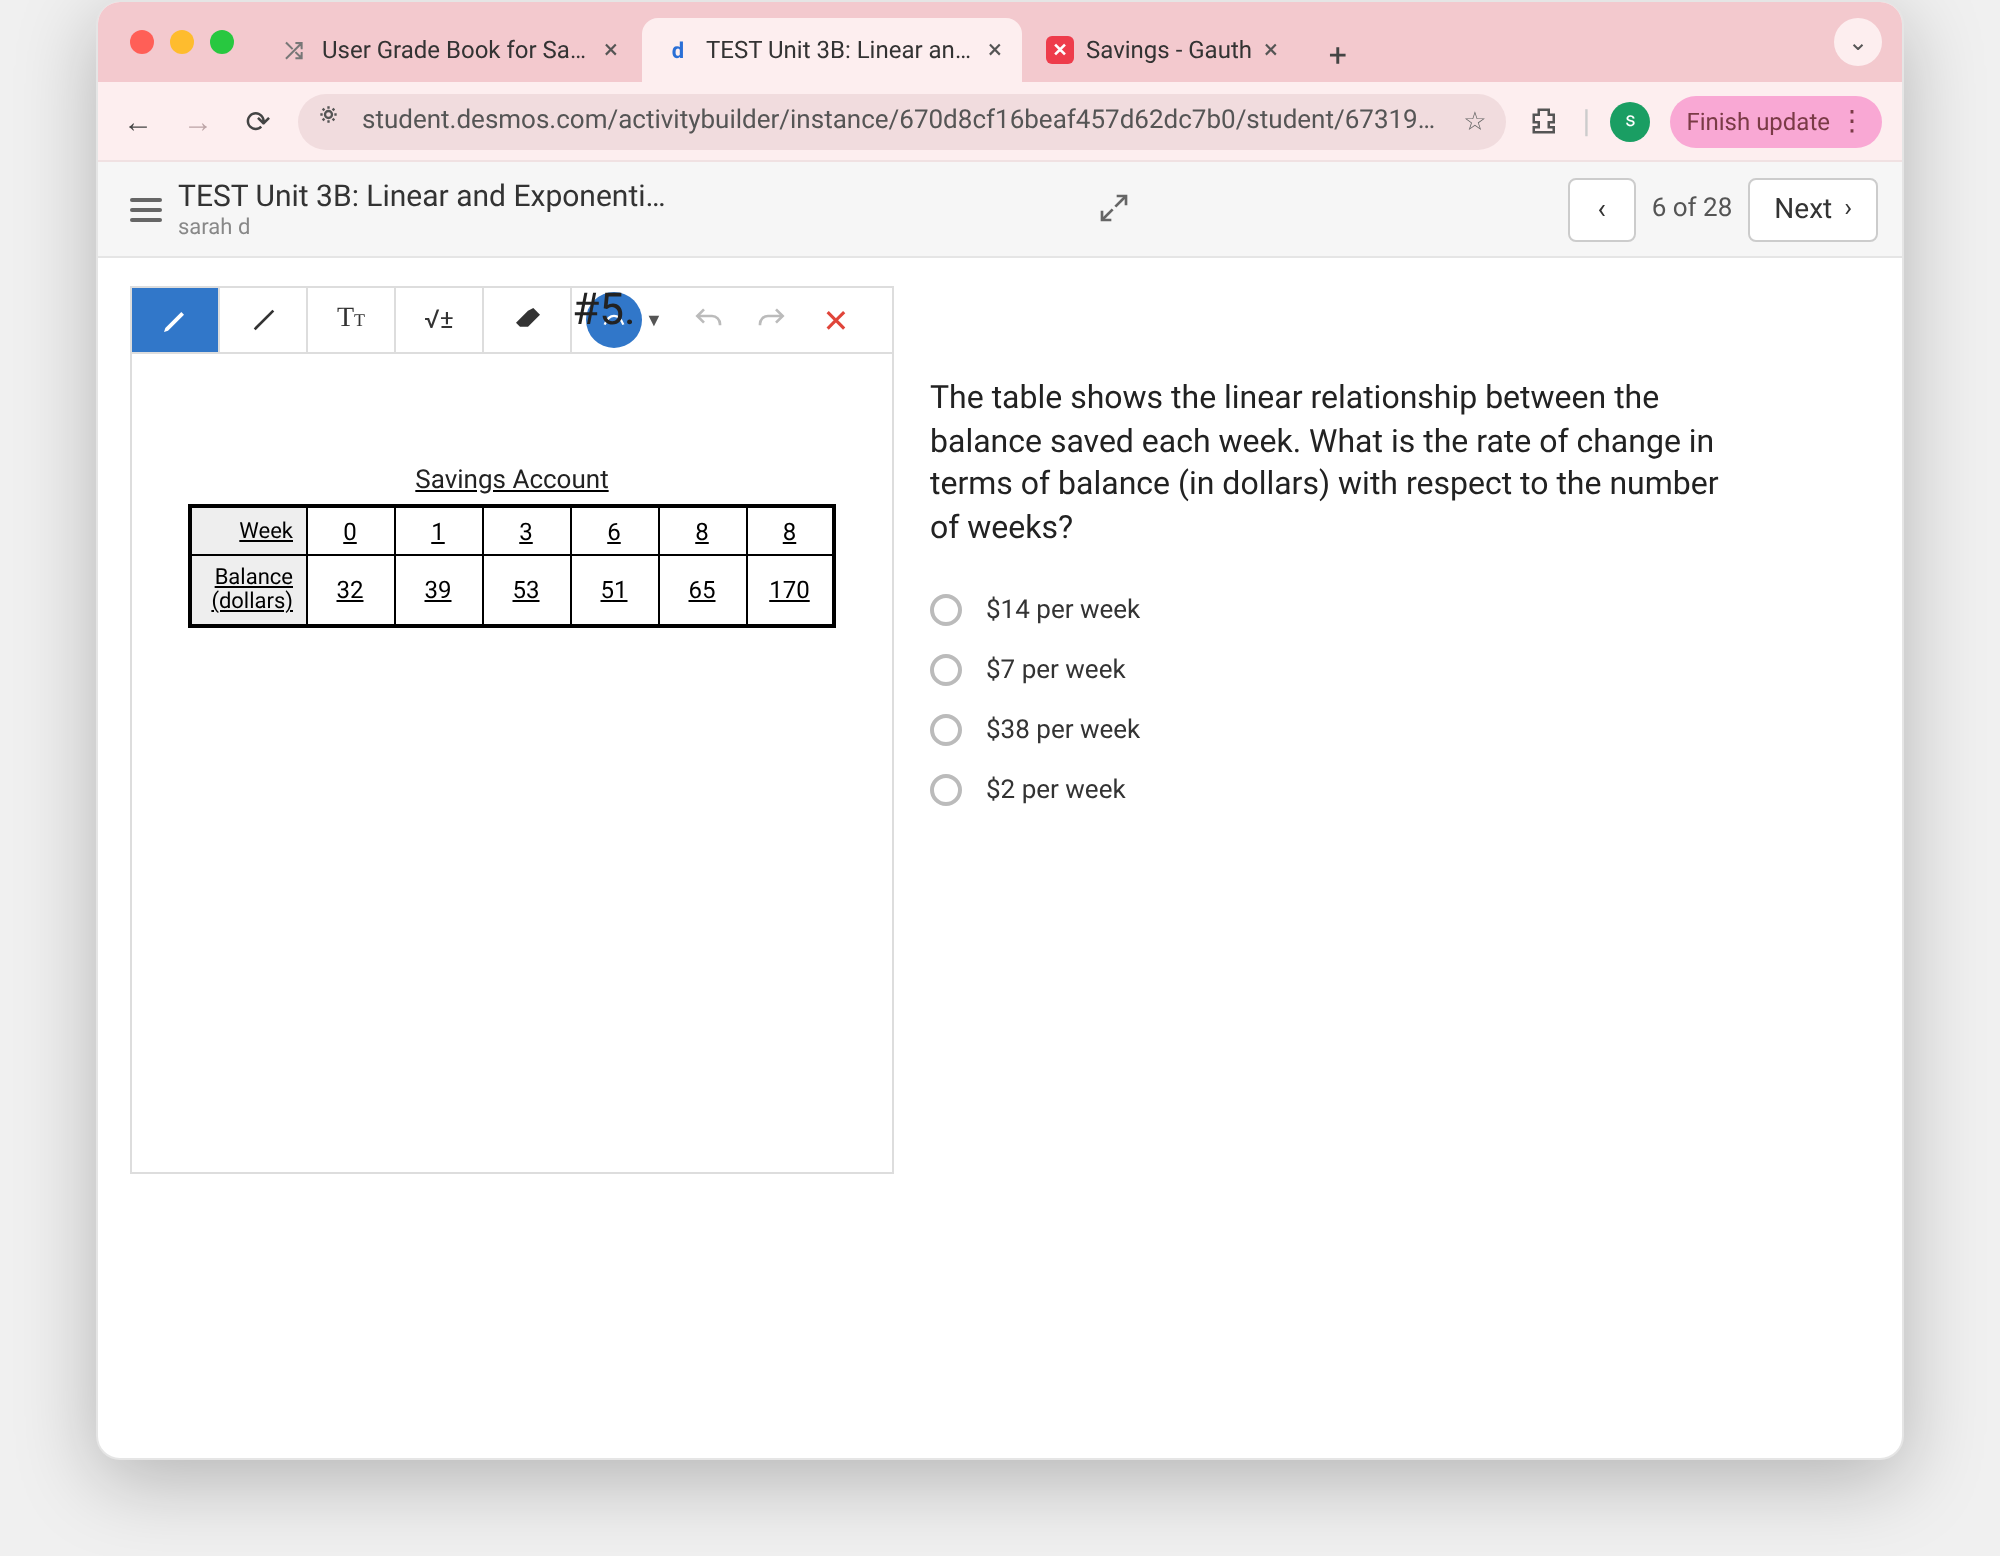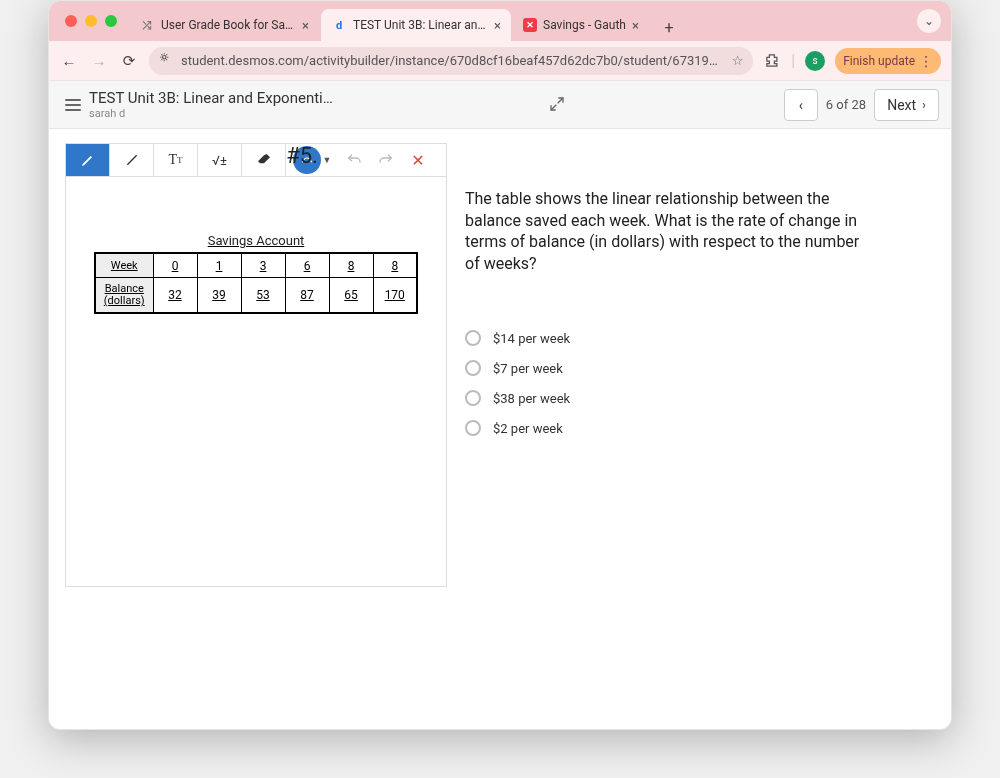--- a/index.html
+++ b/index.html
@@ -50,21 +50,21 @@
   }
   .nav-ico { width:20px;text-align:center;color:#444;font-size:15px;}
   .nav-ico.dis{color:#bda5a7;}
   .omni { flex:1; height:28px; background:#f1dcde; border-radius:14px; display:flex; align-items:center; padding:0 10px; gap:8px; font-size:13px; color:#555; overflow:hidden;}
   .omni .lock{font-size:12px;}
   .omni .url{white-space:nowrap;overflow:hidden;text-overflow:ellipsis;flex:1;}
   .omni .star{font-size:13px;color:#666;}
   .addr-icons{display:flex;align-items:center;gap:10px;}
   .ext-ico{width:18px;height:18px;display:flex;align-items:center;justify-content:center;color:#555;}
   .avatar{width:20px;height:20px;border-radius:50%;background:#1a9e63;color:#fff;font-size:10px;display:flex;align-items:center;justify-content:center;}
-  .finish{height:26px;padding:0 8px;border-radius:13px;background:#fdba74;color:#7a3b46;font-size:12px;display:flex;align-items:center;gap:4px;}
+  .finish{height:26px;padding:0 8px;border-radius:13px;background:#f9a8d4;color:#7a3b46;font-size:12px;display:flex;align-items:center;gap:4px;}
   .finish .dots{font-size:14px;}
   
   .app-header {
     height:48px; background:#f6f6f6; border-bottom:1px solid #e5e5e5;
     display:flex; align-items:center; padding:0 12px; gap:4px;
   }
   .hamburger{width:24px;height:24px;display:flex;flex-direction:column;justify-content:center;gap:3px;align-items:center;}
   .hamburger span{width:16px;height:2px;background:#666;border-radius:1px;}
   .title-block{flex:0 0 auto;}
   .title-block .t{font-size:15px;color:#333;}
@@ -86,25 +86,25 @@
   .tbtn.active{background:#3177c9;color:#fff;}
   .tbtn.roundblue{background:#fff;}
   .tbtn.roundblue .circ{width:28px;height:28px;border-radius:50%;background:#3177c9;display:flex;align-items:center;justify-content:center;color:#fff;}
   .tbtn .caret{font-size:9px;color:#555;margin-left:2px;}
   .tbtn.undo,.tbtn.redo{color:#bbb;}
   .tbtn.x{color:#e0453a;}
   .canvas{height:410px;border:1px solid #ddd;border-top:none;background:#fff;padding-top:56px;display:flex;flex-direction:column;align-items:center;text-decoration:underline;}
   .tcap{font-size:13px;color:#222;margin-bottom:4px;}
   .dtable{border-collapse:collapse;border:2px solid #000;font-size:12px;}
   .dtable td,.dtable th{border:1px solid #000;padding:4px 0;text-align:center;width:44px;}
-  .dtable th{background:#eee;font-weight:normal;text-align:center;padding:5px 6px;width:58px;font-size:11px;}
+  .dtable th{background:#eee;font-weight:normal;text-align:right;padding:5px 6px;width:58px;font-size:11px;}
   
   .q-panel{flex:1;padding-top:0;}
   .qnum{font-size:22px;color:#222;margin-bottom:20px;text-align:center;width:100%;}
-  .qtext{font-size:16px;color:#222;line-height:1.35;margin-bottom:56px;max-width:400px;}
+  .qtext{font-size:16px;color:#222;line-height:1.35;margin-bottom:23px;max-width:400px;}
   .opts{display:flex;flex-direction:column;gap:14px;}
   .opt{display:flex;align-items:center;gap:12px;font-size:13px;color:#333;}
   .radio{width:16px;height:16px;border:2px solid #bbb;border-radius:50%;}
 </style>
 </head>
 <body>
 
 <div class="window">
 
   <div class="tab-strip">
@@ -251,21 +251,21 @@
             <td>3</td>
             <td>6</td>
             <td>8</td>
             <td>8</td>
           </tr>
           <tr>
             <th style="line-height:1.1;">Balance<br>(dollars)</th>
             <td>32</td>
             <td>39</td>
             <td>53</td>
-            <td>87</td>
+            <td>51</td>
             <td>65</td>
             <td>170</td>
           </tr>
         </tbody>
           </table>
       </div>
     </div>
 
     <div class="q-panel">
       <div class="qnum" style="margin-left:-398px;">#5.</div>

